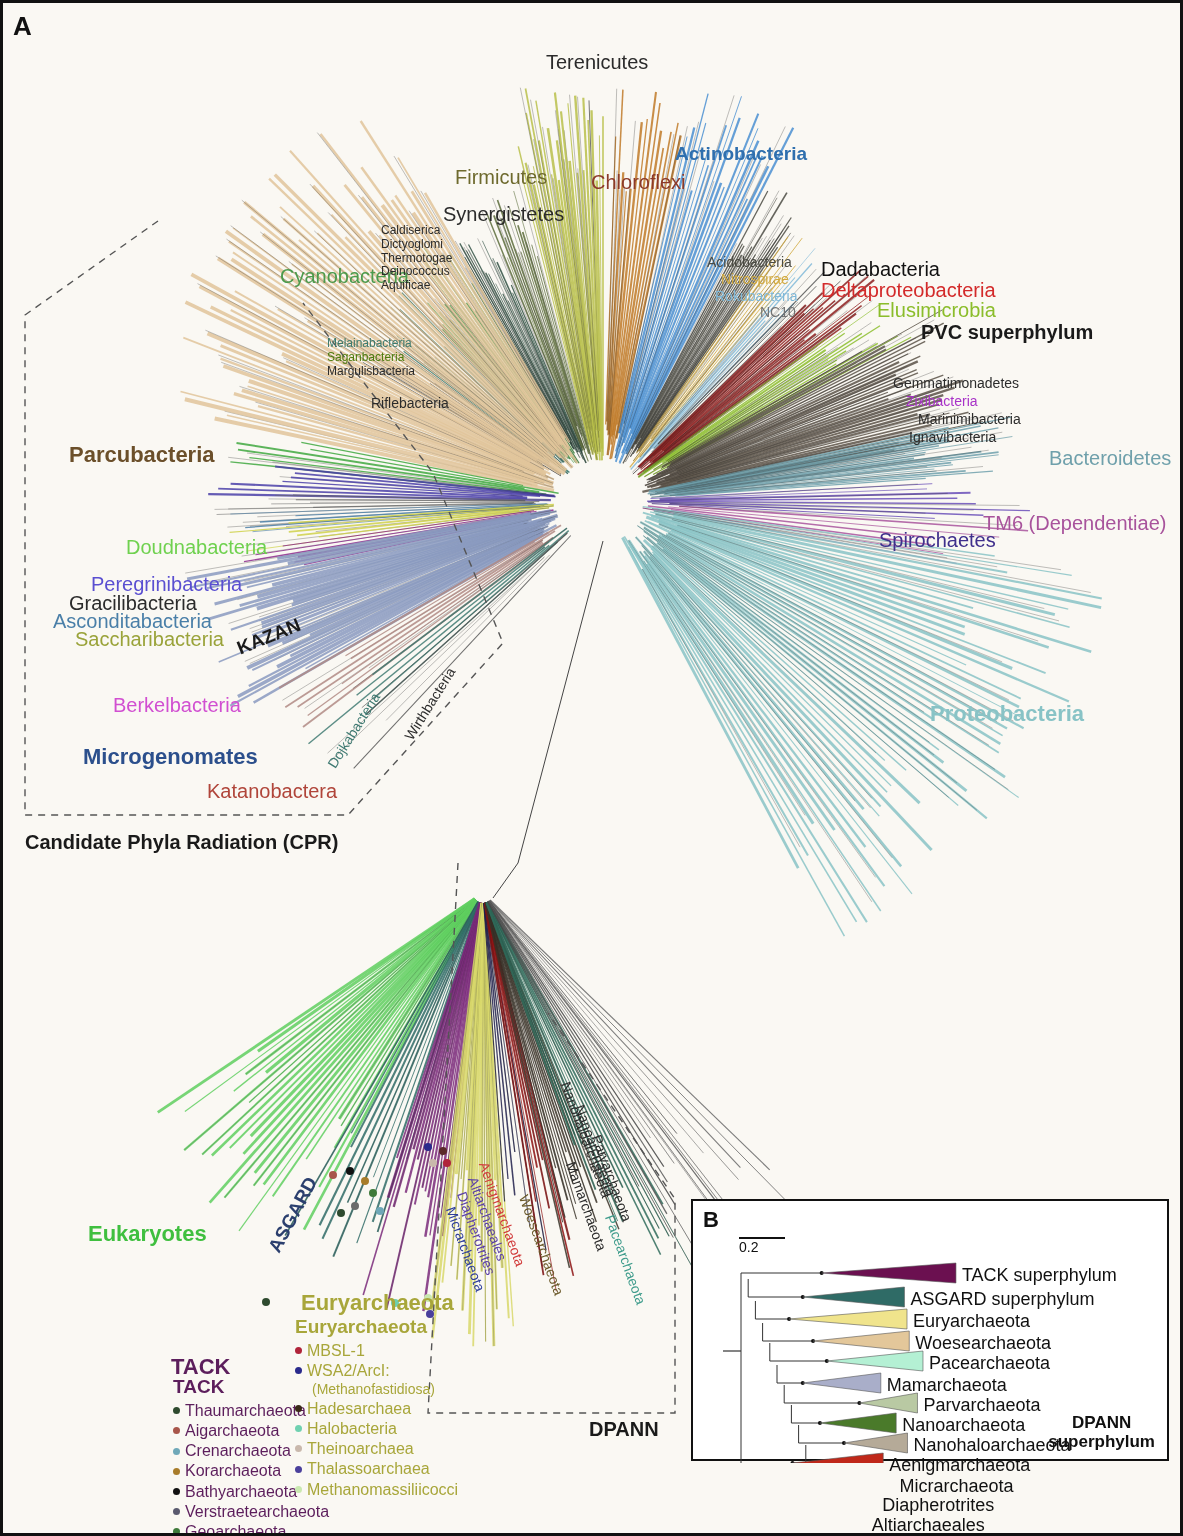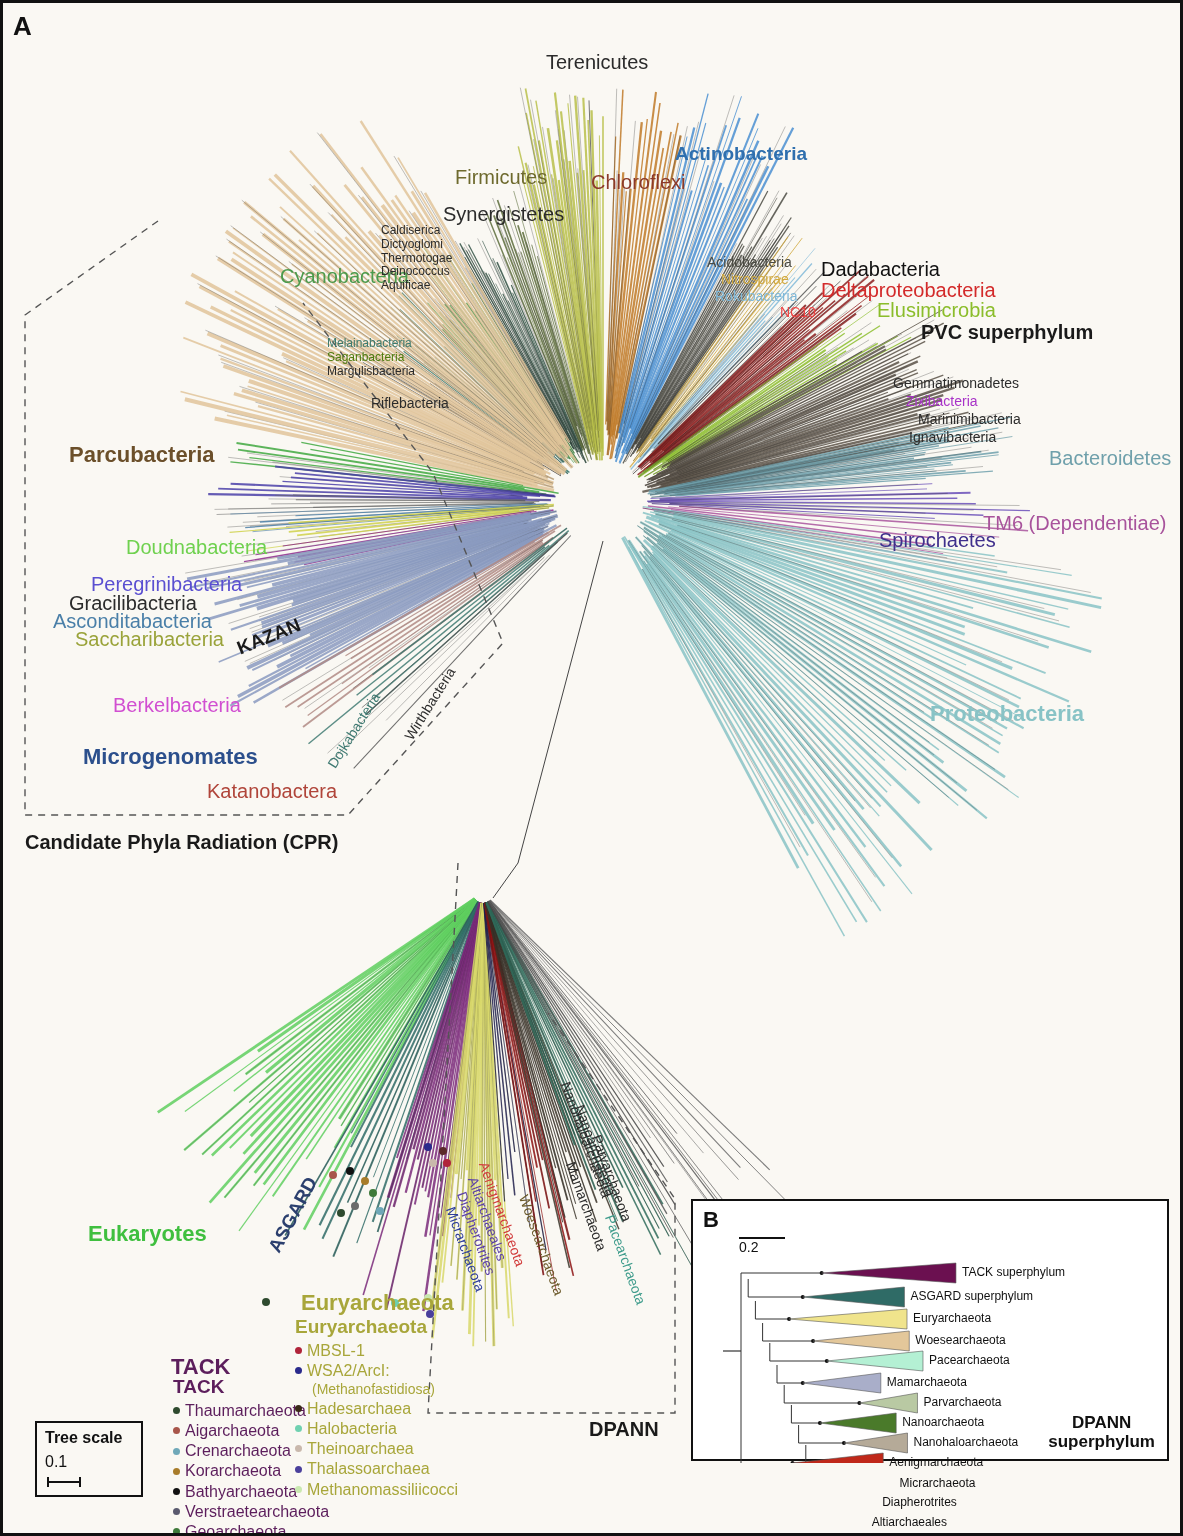--- a/index.html
+++ b/index.html
@@ -15,21 +15,21 @@
   .lbl.huge{font-size:22px;font-weight:bold;}
   .stack{position:absolute;white-space:nowrap;line-height:1.15;font-size:12px;}
   .stack div{white-space:nowrap;}
   .panelA{position:absolute;left:10px;top:8px;font-size:26px;font-weight:bold;color:#111;}
   
   #panelB{position:absolute;left:688px;top:1196px;width:478px;height:262px;
           background:#fff;border:2px solid #111;box-sizing:border-box;}
   #panelB .bl{position:absolute;left:10px;top:6px;font-size:22px;font-weight:bold;color:#111;}
   #panelB .btitle{position:absolute;left:0;right:0;top:8px;text-align:center;
           font-size:19px;font-weight:bold;color:#111;}
-  #panelB .btip{position:absolute;font-size:12px;color:#111;white-space:nowrap;}
+  #panelB .btip{position:absolute;font-size:18px;color:#111;white-space:nowrap;}
   #panelB .bscale{position:absolute;left:46px;top:38px;font-size:14px;color:#111;}
   #panelB .bscalebar{position:absolute;left:46px;top:36px;width:46px;height:2px;background:#111;}
   #panelB .dpann{position:absolute;right:12px;bottom:8px;text-align:center;
           font-size:17px;font-weight:bold;color:#111;line-height:1.12;}
   
   #scalebox{position:absolute;left:32px;top:1418px;width:108px;height:76px;
             border:2px solid #111;background:#faf8f3;box-sizing:border-box;}
   #scalebox .t{position:absolute;left:8px;top:6px;font-size:16px;font-weight:bold;color:#111;}
   #scalebox .v{position:absolute;left:8px;top:30px;font-size:16px;color:#111;}
   #scalebox .bar{position:absolute;left:10px;top:58px;width:34px;height:2px;background:#111;}
@@ -1081,21 +1081,21 @@
   <div id="labelsA">
       <div class="lbl md" style="left: 543px; top: 48px; color: rgb(43, 43, 43);">Terenicutes</div>
       <div class="lbl md" style="left: 452px; top: 163px; color: rgb(110, 106, 46);">Firmicutes</div>
       <div class="lbl md" style="left: 588px; top: 168px; color: rgb(140, 58, 42);">Chloroflexi</div>
       <div class="lbl big" style="left: 672px; top: 140px; color: rgb(47, 111, 174);">Actinobacteria</div>
       <div class="lbl md" style="left: 440px; top: 200px; color: rgb(43, 43, 43);">Synergistetes</div>
       <div class="lbl md" style="left: 277px; top: 262px; color: rgb(76, 154, 76);">Cyanobacteria</div>
       <div class="lbl sm" style="left: 704px; top: 252px; color: rgb(74, 74, 66);">Acidobacteria</div>
       <div class="lbl sm" style="left: 718px; top: 269px; color: rgb(209, 169, 63);">Nitrospirae</div>
       <div class="lbl sm" style="left: 712px; top: 286px; color: rgb(127, 184, 216);">Rokubacteria</div>
-      <div class="lbl sm" style="left: 757px; top: 302px; color: #ef4444; padding-left: 20px;">NC10</div>
+      <div class="lbl sm" style="left: 757px; top: 302px; color: #737373;">NC10</div>
       <div class="lbl md" style="left: 818px; top: 255px; color: rgb(17, 17, 17);">Dadabacteria</div>
       <div class="lbl md" style="left: 818px; top: 276px; color: rgb(211, 42, 42);">Deltaproteobacteria</div>
       <div class="lbl md" style="left: 874px; top: 296px; color: rgb(139, 189, 43);">Elusimicrobia</div>
       <div class="lbl big2" style="left: 918px; top: 318px; color: rgb(26, 26, 26);">PVC superphylum</div>
       <div class="lbl sm" style="left: 890px; top: 373px; color: rgb(43, 43, 43);">Gemmatimonadetes</div>
       <div class="lbl sm" style="left: 903px; top: 391px; color: rgb(168, 50, 200);">Zixibacteria</div>
       <div class="lbl sm" style="left: 915px; top: 409px; color: rgb(43, 43, 43);">Marinimibacteria</div>
       <div class="lbl sm" style="left: 906px; top: 427px; color: rgb(43, 43, 43);">Ignavibacteria</div>
       <div class="lbl md" style="left: 1046px; top: 444px; color: rgb(111, 160, 171);">Bacteroidetes</div>
       <div class="lbl md" style="left: 980px; top: 509px; color: rgb(168, 83, 156);">TM6 (Dependentiae)</div>
@@ -1139,25 +1139,20 @@
       <div class="lbl rot sm" style="left: 600px; top: 1130px; color: rgb(43, 43, 43); transform: rotate(70deg);">Parvarchaeota</div>
       <div class="lbl rot sm" style="left: 583px; top: 1100px; color: rgb(43, 43, 43); transform: rotate(70deg);">Nanoarchaeota</div>
       <div class="lbl rot sm" style="left: 569px; top: 1077px; color: rgb(43, 43, 43); transform: rotate(70deg);">Nanohaloarchaeota</div>
       <div class="lbl rot sm" style="left: 613px; top: 1210px; color: rgb(63, 156, 140); transform: rotate(70deg);">Pacearchaeota</div>
     </div>
 
   <div class="lbl big2" style="left:22px;top:828px;">Candidate Phyla Radiation (CPR)</div>
 
   <div class="lbl big2" style="left:586px;top:1415px;">DPANN</div>
 
-  <div id="scalebox">
-    <div class="t">Tree scale</div>
-    <div class="v">0.1</div>
-    <div class="bar"></div>
-  </div>
 
   <div class="leggrp" id="tackLegend" style="left: 170px; top: 1372px; color: rgb(92, 30, 92);">
       <div class="hd" style="color: rgb(92, 30, 92);">TACK</div>
       <div class="row"><span class="dot" style="background: rgb(46, 74, 46);"></span><span>Thaumarchaeota</span></div>
       <div class="row"><span class="dot" style="background: rgb(168, 86, 74);"></span><span>Aigarchaeota</span></div>
       <div class="row"><span class="dot" style="background: rgb(111, 168, 184);"></span><span>Crenarchaeota</span></div>
       <div class="row"><span class="dot" style="background: rgb(168, 124, 42);"></span><span>Korarchaeota</span></div>
       <div class="row"><span class="dot" style="background: rgb(17, 17, 17);"></span><span>Bathyarchaeota</span></div>
       <div class="row"><span class="dot" style="background: rgb(90, 90, 110);"></span><span>Verstraetearchaeota</span></div>
       <div class="row"><span class="dot" style="background: rgb(63, 122, 58);"></span><span>Geoarchaeota</span></div>

